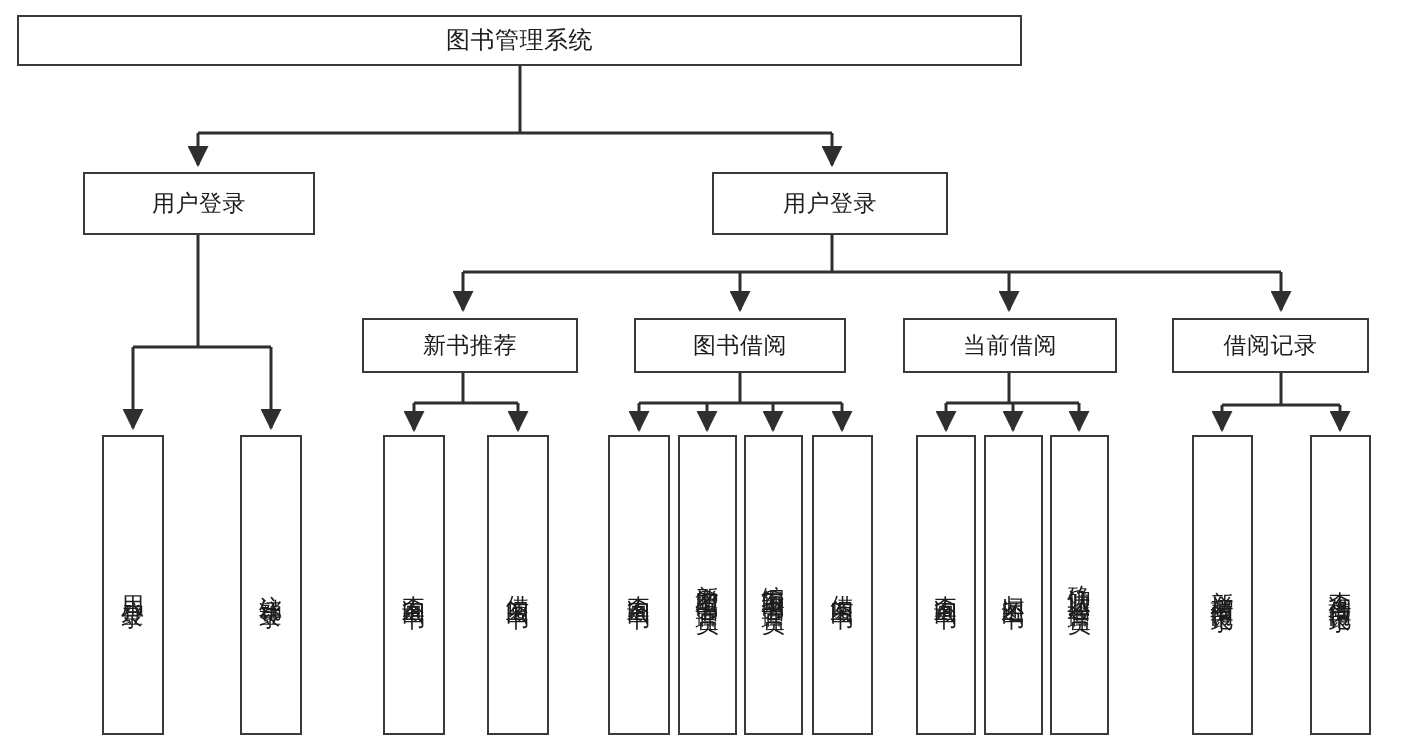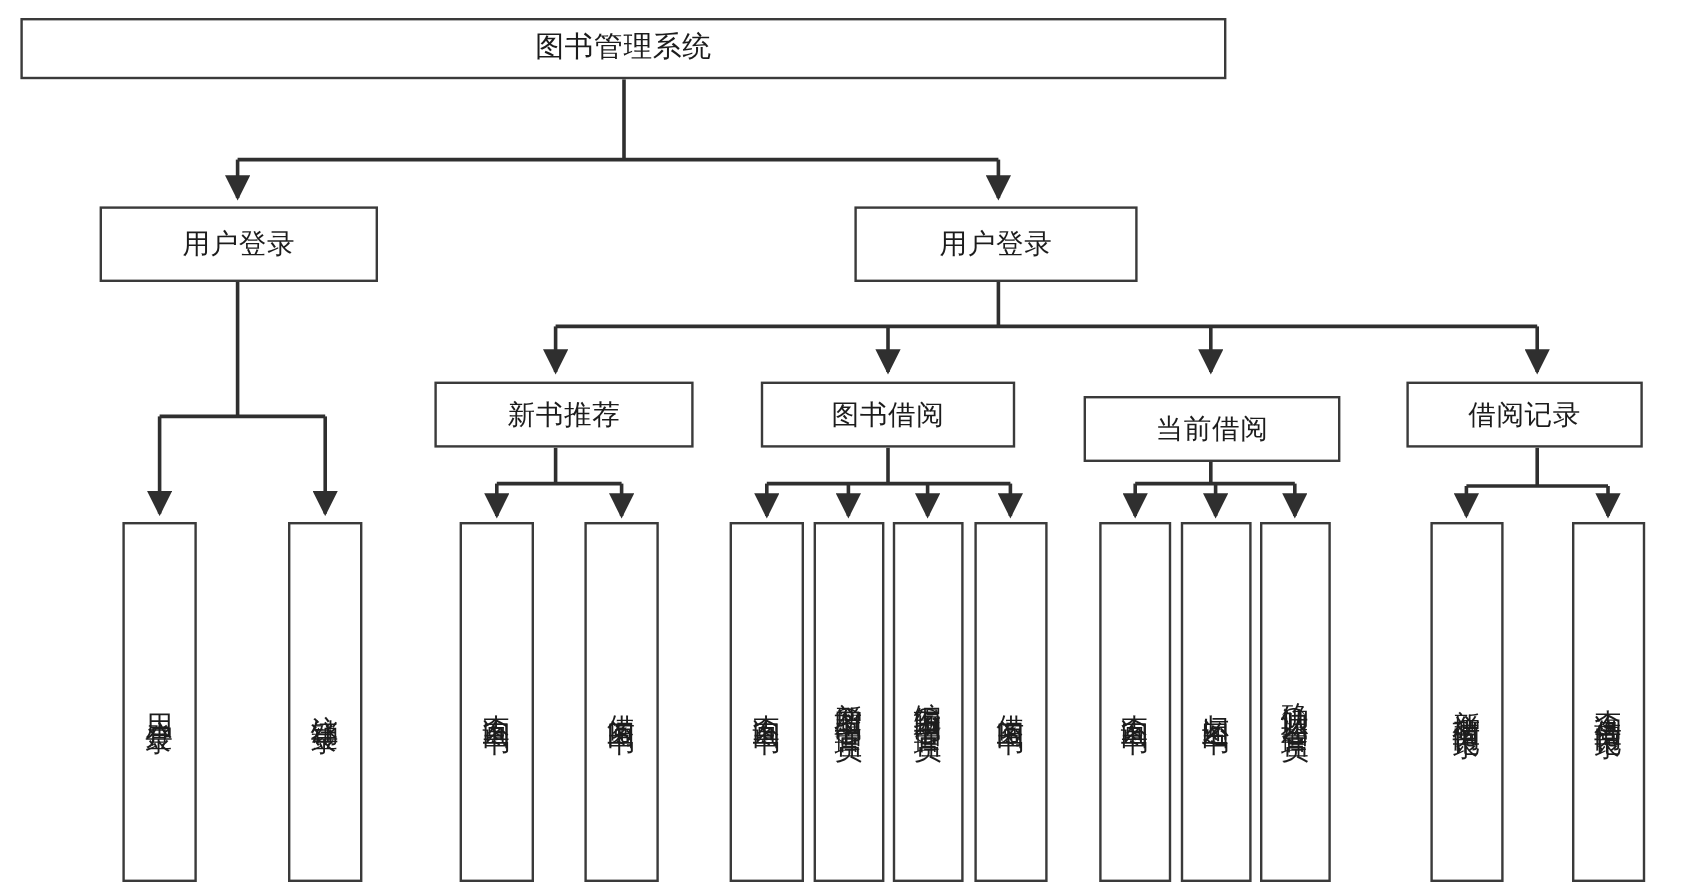--- a/index.html
+++ b/index.html
@@ -136,21 +136,21 @@
   <div class="node horiz" style="left:712px; top:172px; width:236px; height:63px;">
     <span class="lbl">用户登录</span>
   </div>
 
   <div class="node horiz" style="left:634px; top:318px; width:212px; height:55px;">
     <span class="lbl">图书借阅</span>
   </div>
   <div class="node horiz" style="left:362px; top:318px; width:216px; height:55px;">
     <span class="lbl">新书推荐</span>
   </div>
-  <div class="node horiz" style="left:903px; top:330px; width:214px; height:55px;">
+  <div class="node horiz" style="left:903px; top:318px; width:214px; height:55px;">
     <span class="lbl">当前借阅</span>
   </div>
   <div class="node horiz" style="left:1172px; top:318px; width:197px; height:55px;">
     <span class="lbl">借阅记录</span>
   </div>
 
   <div class="node vert" style="left:102px; top:435px; width:62px; height:300px;">
     <span class="lbl">用户登录</span>
   </div>
   <div class="node vert" style="left:240px; top:435px; width:62px; height:300px;">

